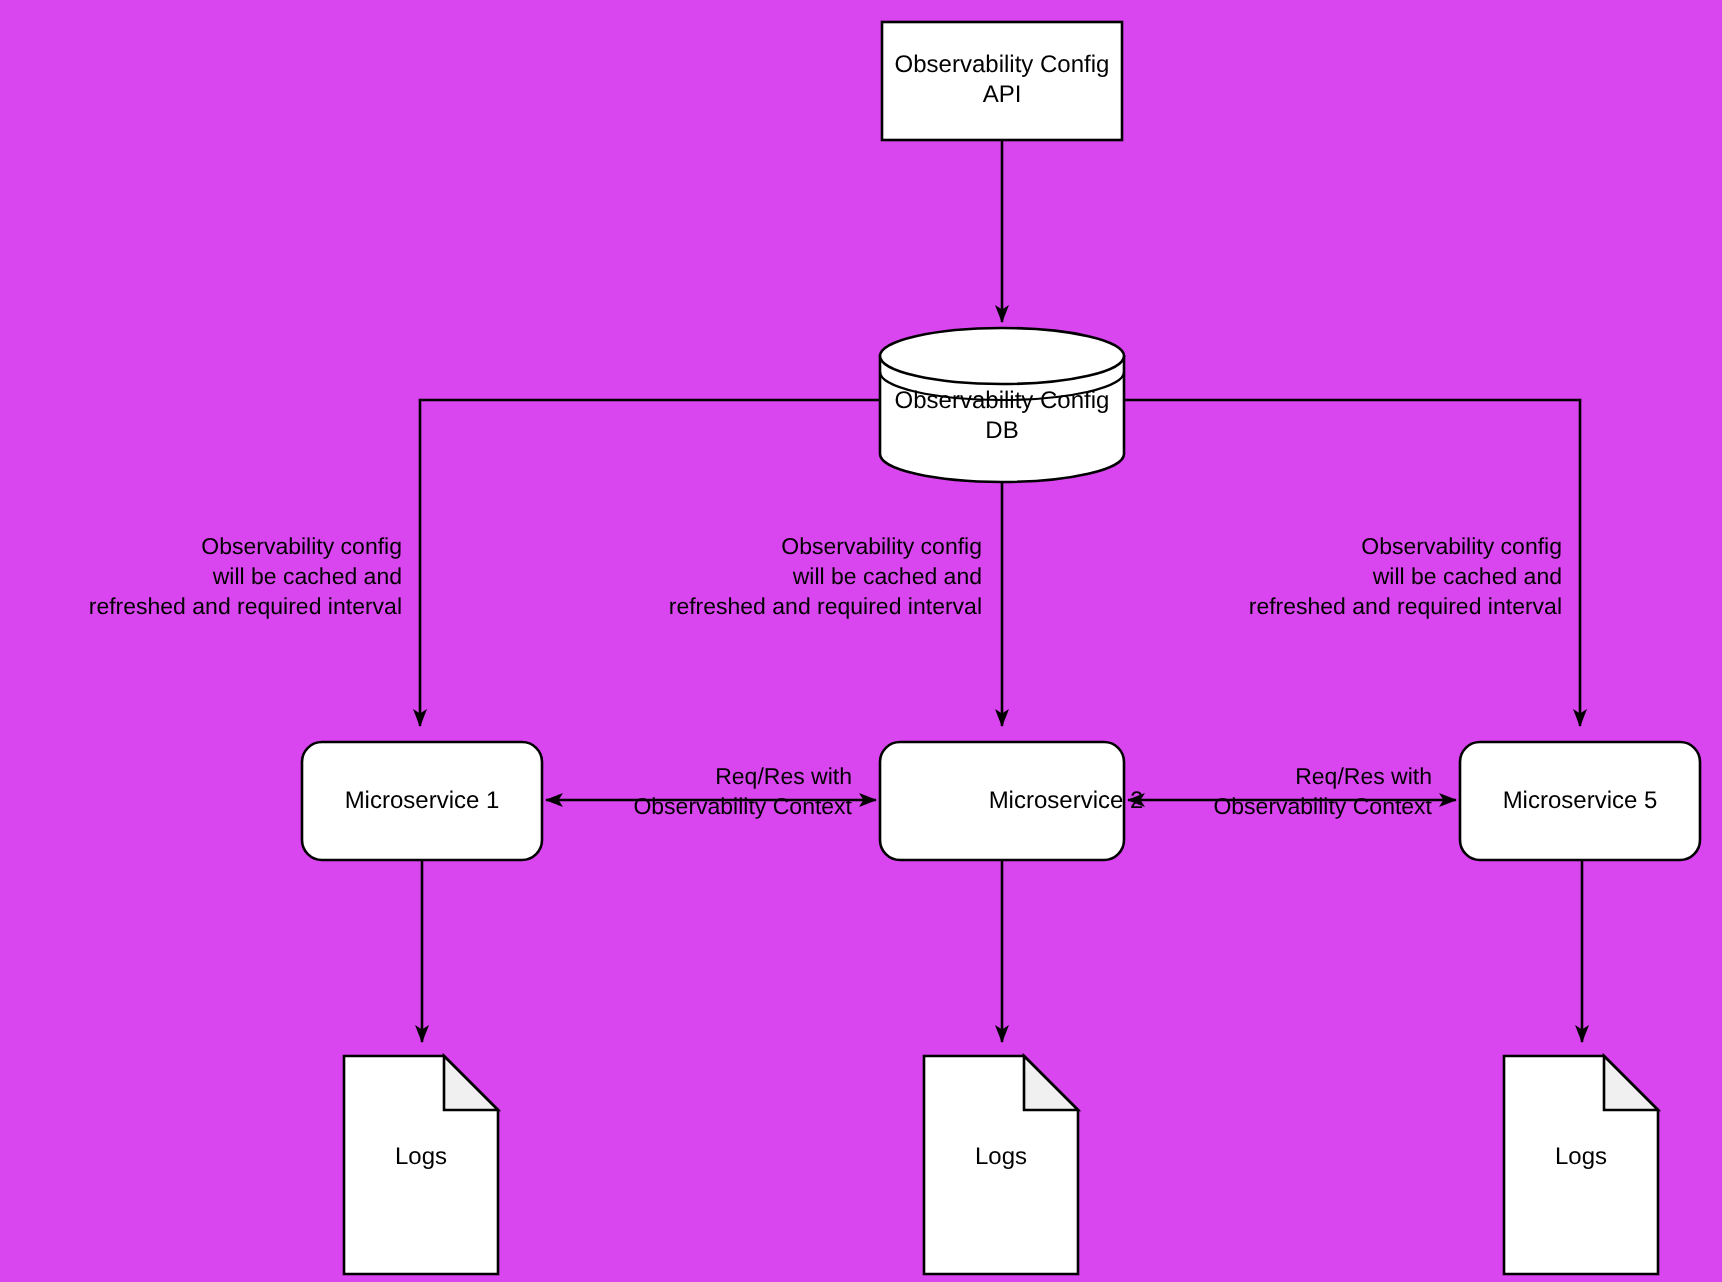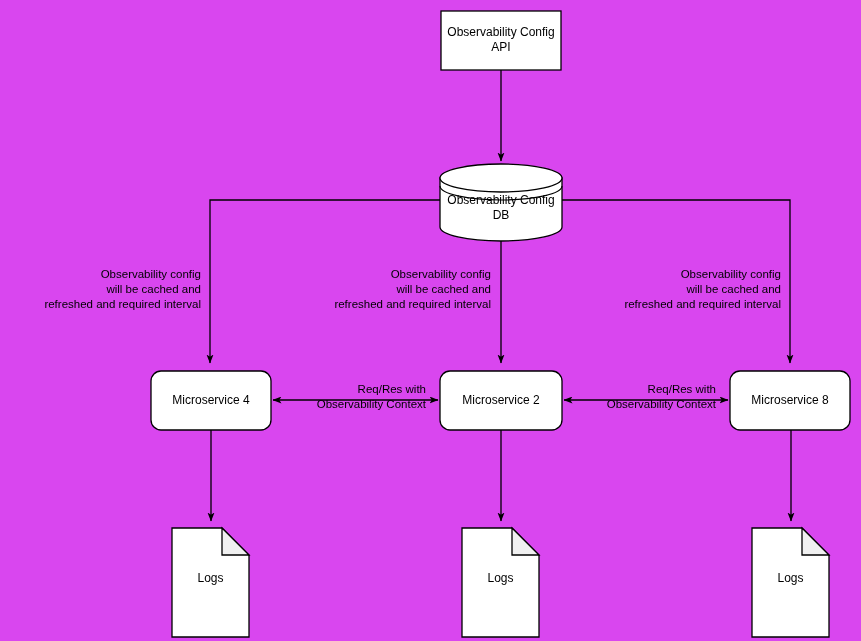--- a/index.html
+++ b/index.html
@@ -110,25 +110,25 @@
 
     <line x1="791" y1="430" x2="791" y2="521" stroke="#000000" stroke-width="1.3" marker-end="url(#arrow-end)"></line>
   </svg>
 
   <div class="node-label" style="left:441px; top:25px; width:120px;">Observability Config
 API</div>
 
   <div class="node-label" style="left:440px; top:193px; width:122px;">Observability Config
 DB</div>
 
-  <div class="node-label" style="left:151px; top:393px; width:120px;">Microservice 4</div>
+  <div class="node-label" style="left:151px; top:393px; width:120px;">Microservice 1</div>
 
-  <div class="node-label" style="left:440px; top:393px; width:122px;">Microservice 2</div>
+  <div class="node-label" style="left:440px; top:393px; width:122px;padding-left:32px;">Microservice 2</div>
 
-  <div class="node-label" style="left:730px; top:393px; width:120px;">Microservice 8</div>
+  <div class="node-label" style="left:730px; top:393px; width:120px;">Microservice 5</div>
 
   <div class="node-label" style="left:172px; top:571px; width:77px;">Logs</div>
 
   <div class="node-label" style="left:462px; top:571px; width:77px;">Logs</div>
 
   <div class="node-label" style="left:752px; top:571px; width:77px;">Logs</div>
 
   <div class="edge-label right-align" style="left:20px; top:267px; width:181px;">Observability config
 will be cached and
 refreshed and required interval</div>

